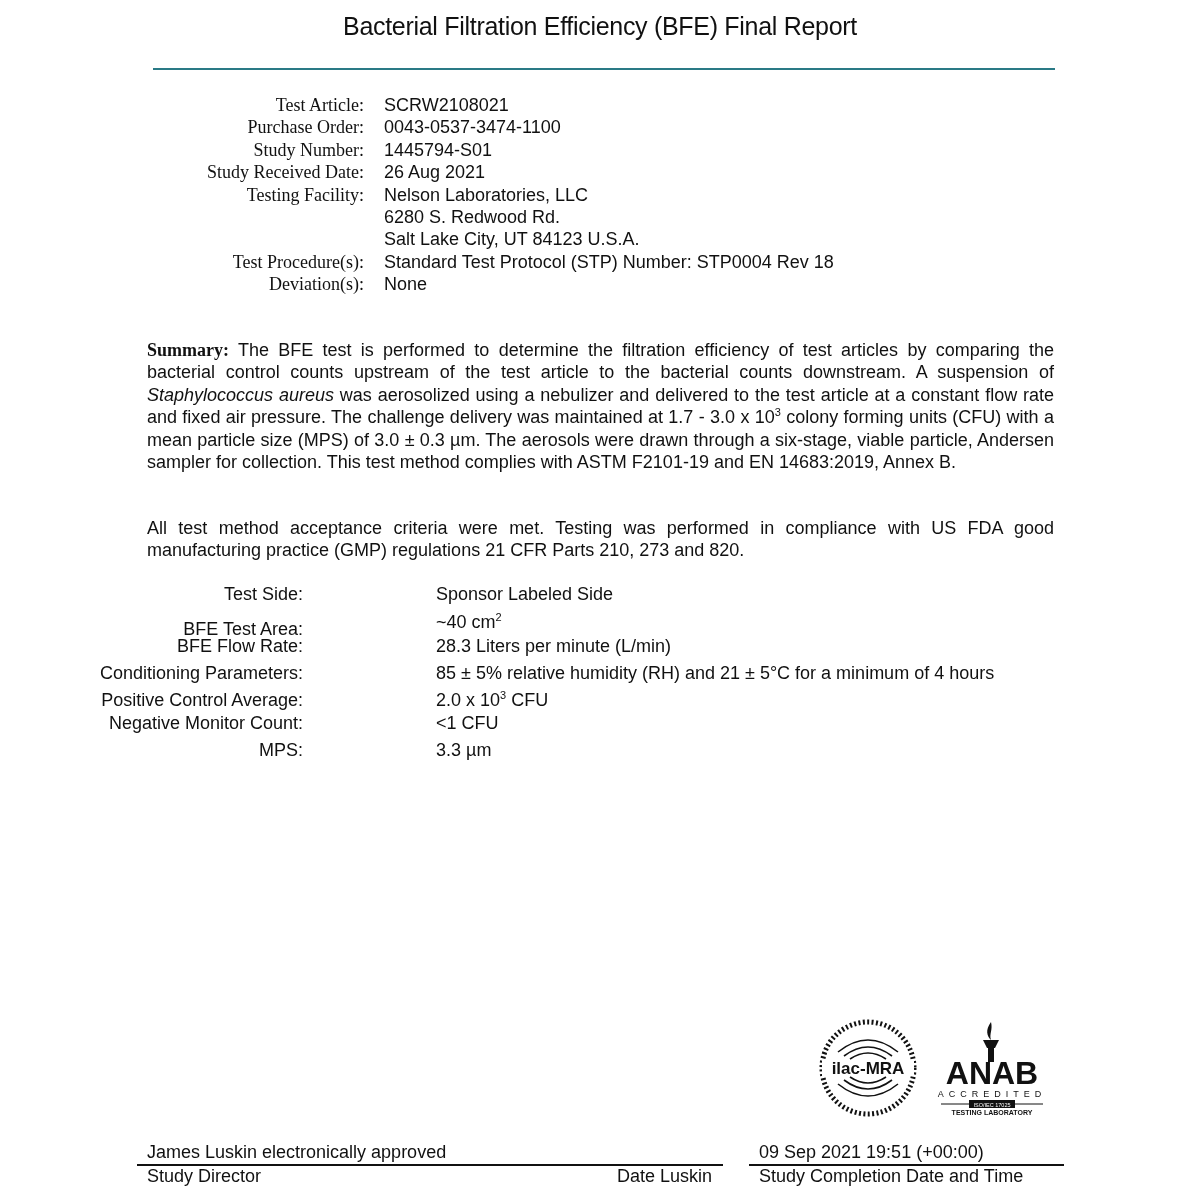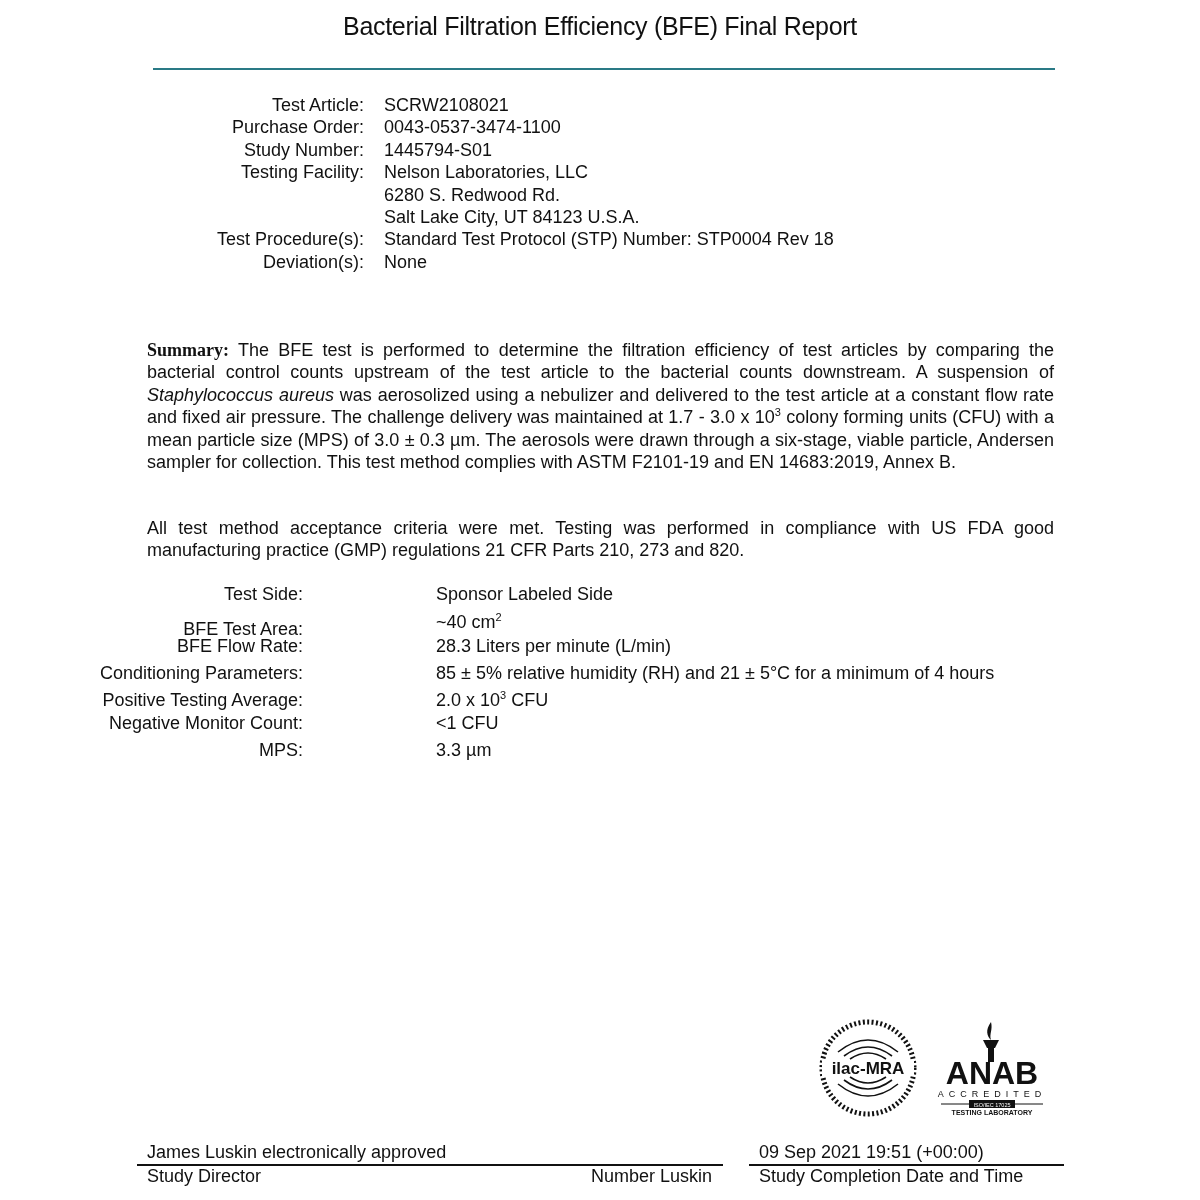--- a/index.html
+++ b/index.html
@@ -4,21 +4,21 @@
 <style>
   html, body { margin: 0; padding: 0; background: #ffffff; }
   body { width: 1200px; height: 1200px; position: relative; overflow: hidden;
          font-family: "Liberation Sans", sans-serif; color: #111; }
   .title { position: absolute; top: 12px; left: 0; width: 1200px; text-align: center;
            font-size: 25px; letter-spacing: -0.3px; }
   .rule { position: absolute; top: 68px; left: 153px; width: 902px; height: 2px; background: #2a7a86; }
 
   .info { position: absolute; top: 95px; left: 0; width: 1200px; font-size: 18px; }
   .info .row { position: relative; height: 22.4px; }
-  .info .lbl { position: absolute; right: 836px; text-align: left; white-space: nowrap; }
+  .info .lbl { position: absolute; right: 836px; text-align: left; white-space: nowrap; font-family: Liberation Serif, serif; }
   .info .val { position: absolute; left: 384px; white-space: nowrap; }
 
   .para { position: absolute; left: 147px; width: 907px; font-size: 18px; line-height: 22.4px;
           text-align: justify; }
   .p1 { top: 339px; }
   .p2 { top: 517px; }
   .para b { font-weight: bold; font-family: Liberation Serif, serif; }
   sup { font-size: 11px; vertical-align: 7px; line-height: 0; }
 
   .params { position: absolute; top: 584px; left: 0; width: 1088px; font-size: 18px; }
@@ -51,20 +51,24 @@
   </div>
   <div class="row">
     <span class="lbl">Purchase Order:</span>
     <span class="val">0043-0537-3474-1100</span>
   </div>
   <div class="row">
     <span class="lbl">Study Number:</span>
     <span class="val">1445794-S01</span>
   </div>
   <div class="row">
+    <span class="lbl">Study Received Date:</span>
+    <span class="val">26 Aug 2021</span>
+  </div>
+  <div class="row">
     <span class="lbl">Testing Facility:</span>
     <span class="val">Nelson Laboratories,  LLC</span>
   </div>
   <div class="row">
     <span class="lbl"></span>
     <span class="val">6280 S. Redwood  Rd.</span>
   </div>
   <div class="row">
     <span class="lbl"></span>
     <span class="val">Salt Lake City, UT 84123  U.S.A.</span>
@@ -94,21 +98,21 @@
   </div>
   <div class="row">
     <span class="lbl">BFE Flow Rate:</span>
     <span class="val">28.3 Liters per minute (L/min)</span>
   </div>
   <div class="row" style="height:27px;">
     <span class="lbl" style="top:2px;">Conditioning  Parameters:</span>
     <span class="val" style="top:2px;">85 ± 5% relative humidity  (RH)  and 21 ± 5°C for a minimum of 4 hours</span>
   </div>
   <div class="row tight">
-    <span class="lbl" style="top:2px;">Positive Testing Average:</span>
+    <span class="lbl" style="top:2px;">Positive Control Average:</span>
     <span class="val" style="top:2px;"><span>2.0 x 10</span><sup>3</sup><span> CFU</span></span>
   </div>
   <div class="row">
     <span class="lbl" style="top:2px;">Negative  Monitor  Count:</span>
     <span class="val" style="top:2px;">&lt;1 CFU</span>
   </div>
   <div class="row">
     <span class="lbl" style="top:4px;">MPS:</span>
     <span class="val" style="top:4px;">3.3 µm</span>
   </div>
@@ -138,20 +142,20 @@
     <rect x="36" y="82" width="46" height="8" fill="#111"></rect>
     <text x="59" y="88.5" text-anchor="middle" font-family="Liberation Sans, sans-serif" font-size="5.5" fill="#fff">ISO/IEC 17025</text>
     <text x="59" y="97" text-anchor="middle" font-family="Liberation Sans, sans-serif" font-weight="bold" font-size="7" fill="#111">TESTING LABORATORY</text>
   </svg>
 </div>
 
 <div class="sig sig-left">
   <span class="top" style="left:10px;">James Luskin electronically approved</span>
   <div class="line" style="top:22px; left:0; width:586px;"></div>
   <span class="bot" style="left:10px;text-align:center;">Study Director</span>
-  <span class="bot" style="right:11px;">Number Luskin</span>
+  <span class="bot" style="right:11px;">Date Luskin</span>
 </div>
 
 <div class="sig sig-right">
   <span class="top" style="left:10px;">09 Sep 2021 19:51 (+00:00)</span>
   <div class="line" style="top:22px; left:0; width:315px;"></div>
   <span class="bot" style="left:10px;">Study Completion Date and Time</span>
 </div>
 
 </body></html>

